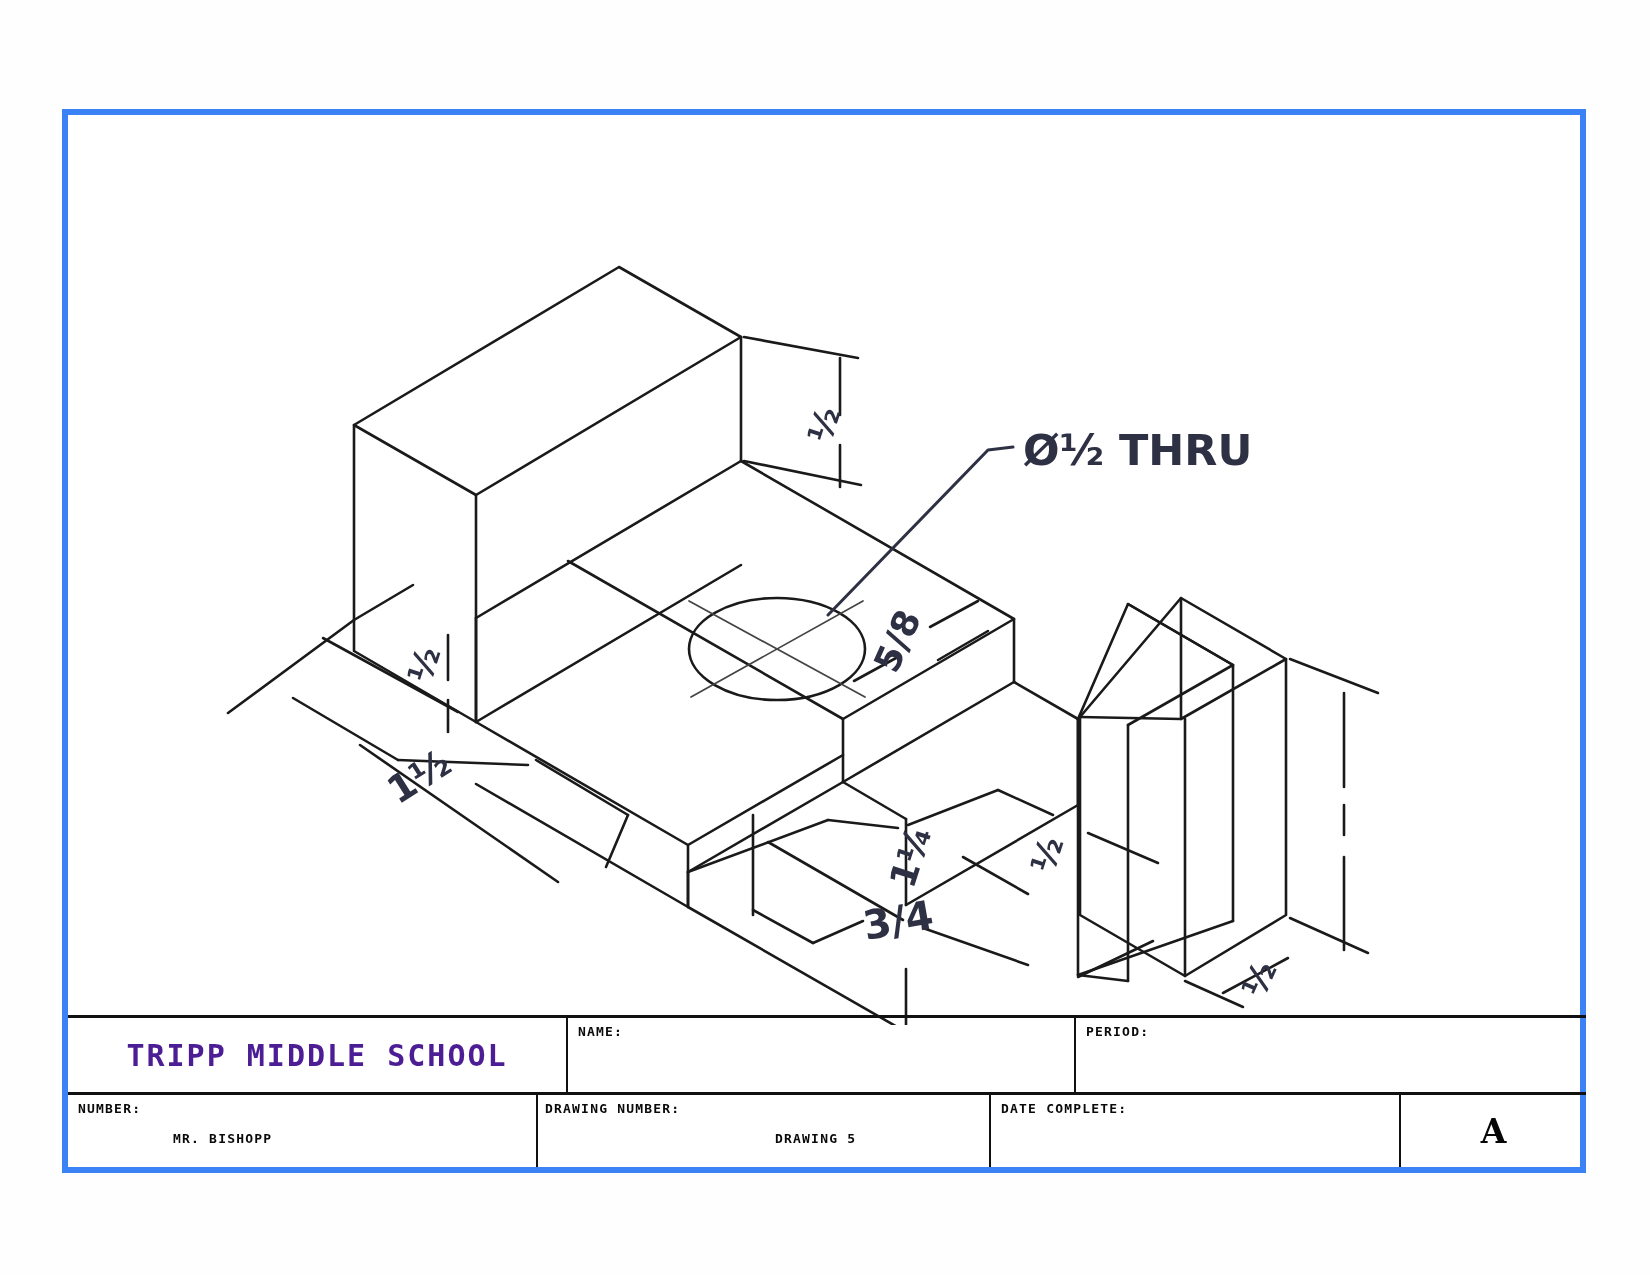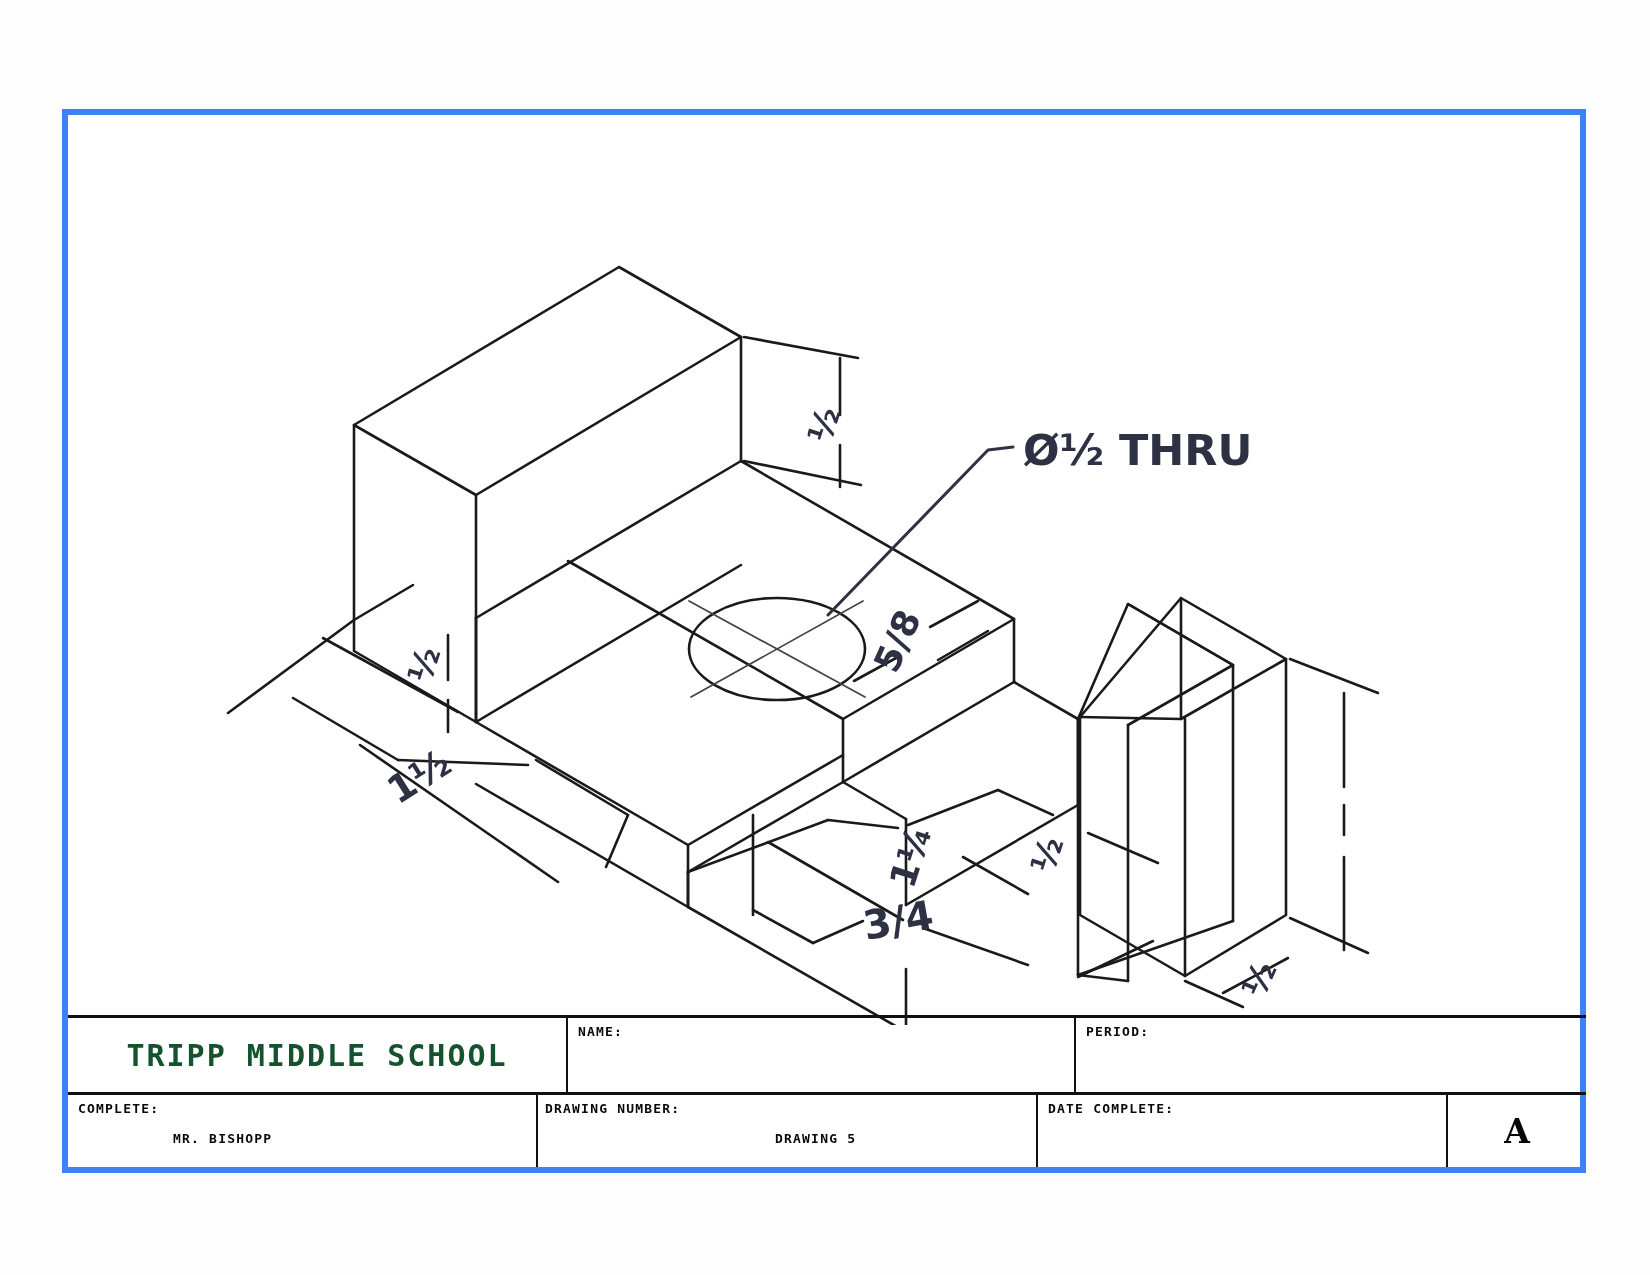--- a/index.html
+++ b/index.html
@@ -96,28 +96,28 @@
     display: flex;
     align-items: center;
     justify-content: center;
     padding-top: 0;
   }
   #school-name {
     font-family: "DejaVu Sans Mono", "Liberation Mono", monospace;
     font-size: 30px;
     font-weight: bold;
     letter-spacing: 2.0px;
-    color: #14532d;
+    color: #4c1d95;
     white-space: nowrap;
   }
   #cell-name   { width: 508px; }
   #cell-period { flex: 1; }
 
   #cell-teacher { width: 470px; }
-  #cell-drawnum { width: 500px; padding-left: 7px; }
+  #cell-drawnum { width: 453px; padding-left: 7px; }
   #cell-date    { width: 410px; }
   #cell-rev {
     flex: 1;
     border-right: none;
     display: flex;
     align-items: center;
     justify-content: center;
     padding: 0;
   }
   #rev-letter {
@@ -319,21 +319,21 @@
           <span class="tb-value indent-a"></span>
         </div>
         <div class="tb-cell last" id="cell-period">
           <span class="tb-label">PERIOD:</span>
           <span class="tb-value indent-a"></span>
         </div>
       </div>
 
       <div class="tb-row" id="tb-row-bottom">
         <div class="tb-cell" id="cell-teacher">
-          <span class="tb-label">COMPLETE:</span>
+          <span class="tb-label">NUMBER:</span>
           <span class="tb-value indent-a">MR. BISHOPP</span>
         </div>
         <div class="tb-cell" id="cell-drawnum">
           <span class="tb-label">DRAWING NUMBER:</span>
           <span class="tb-value indent-b">DRAWING 5</span>
         </div>
         <div class="tb-cell" id="cell-date">
           <span class="tb-label">DATE COMPLETE:</span>
           <span class="tb-value indent-a"></span>
         </div>

